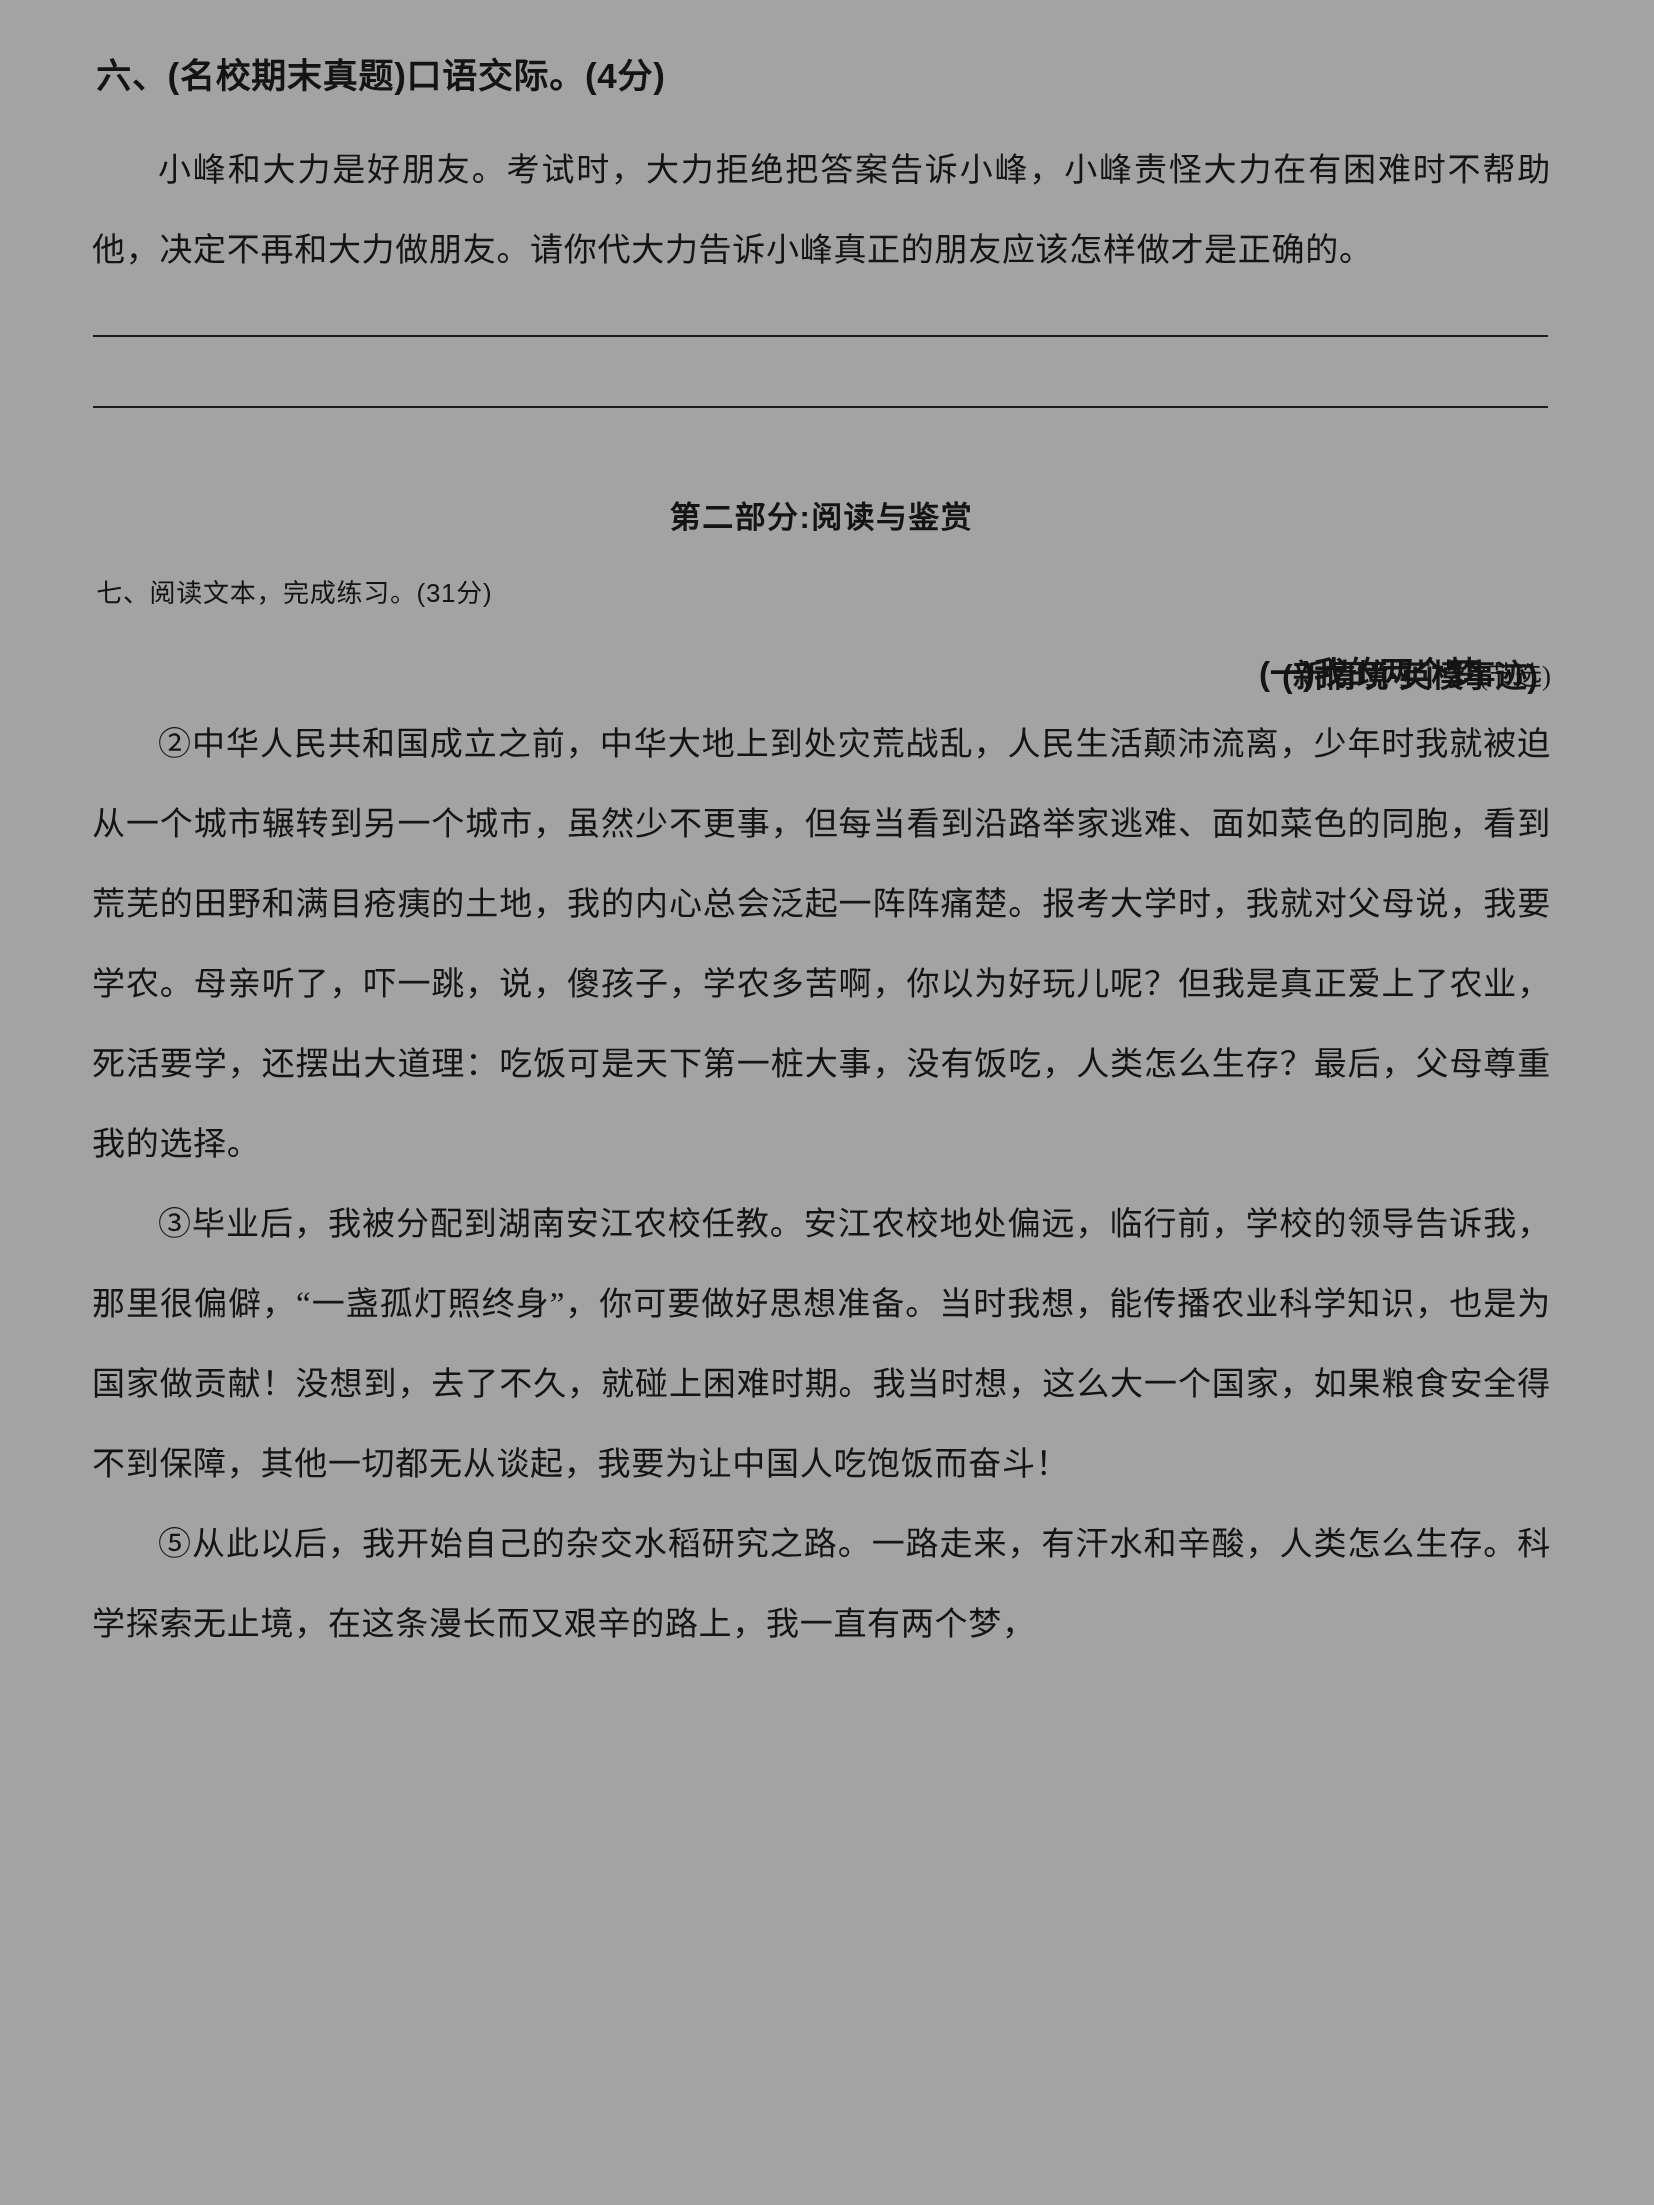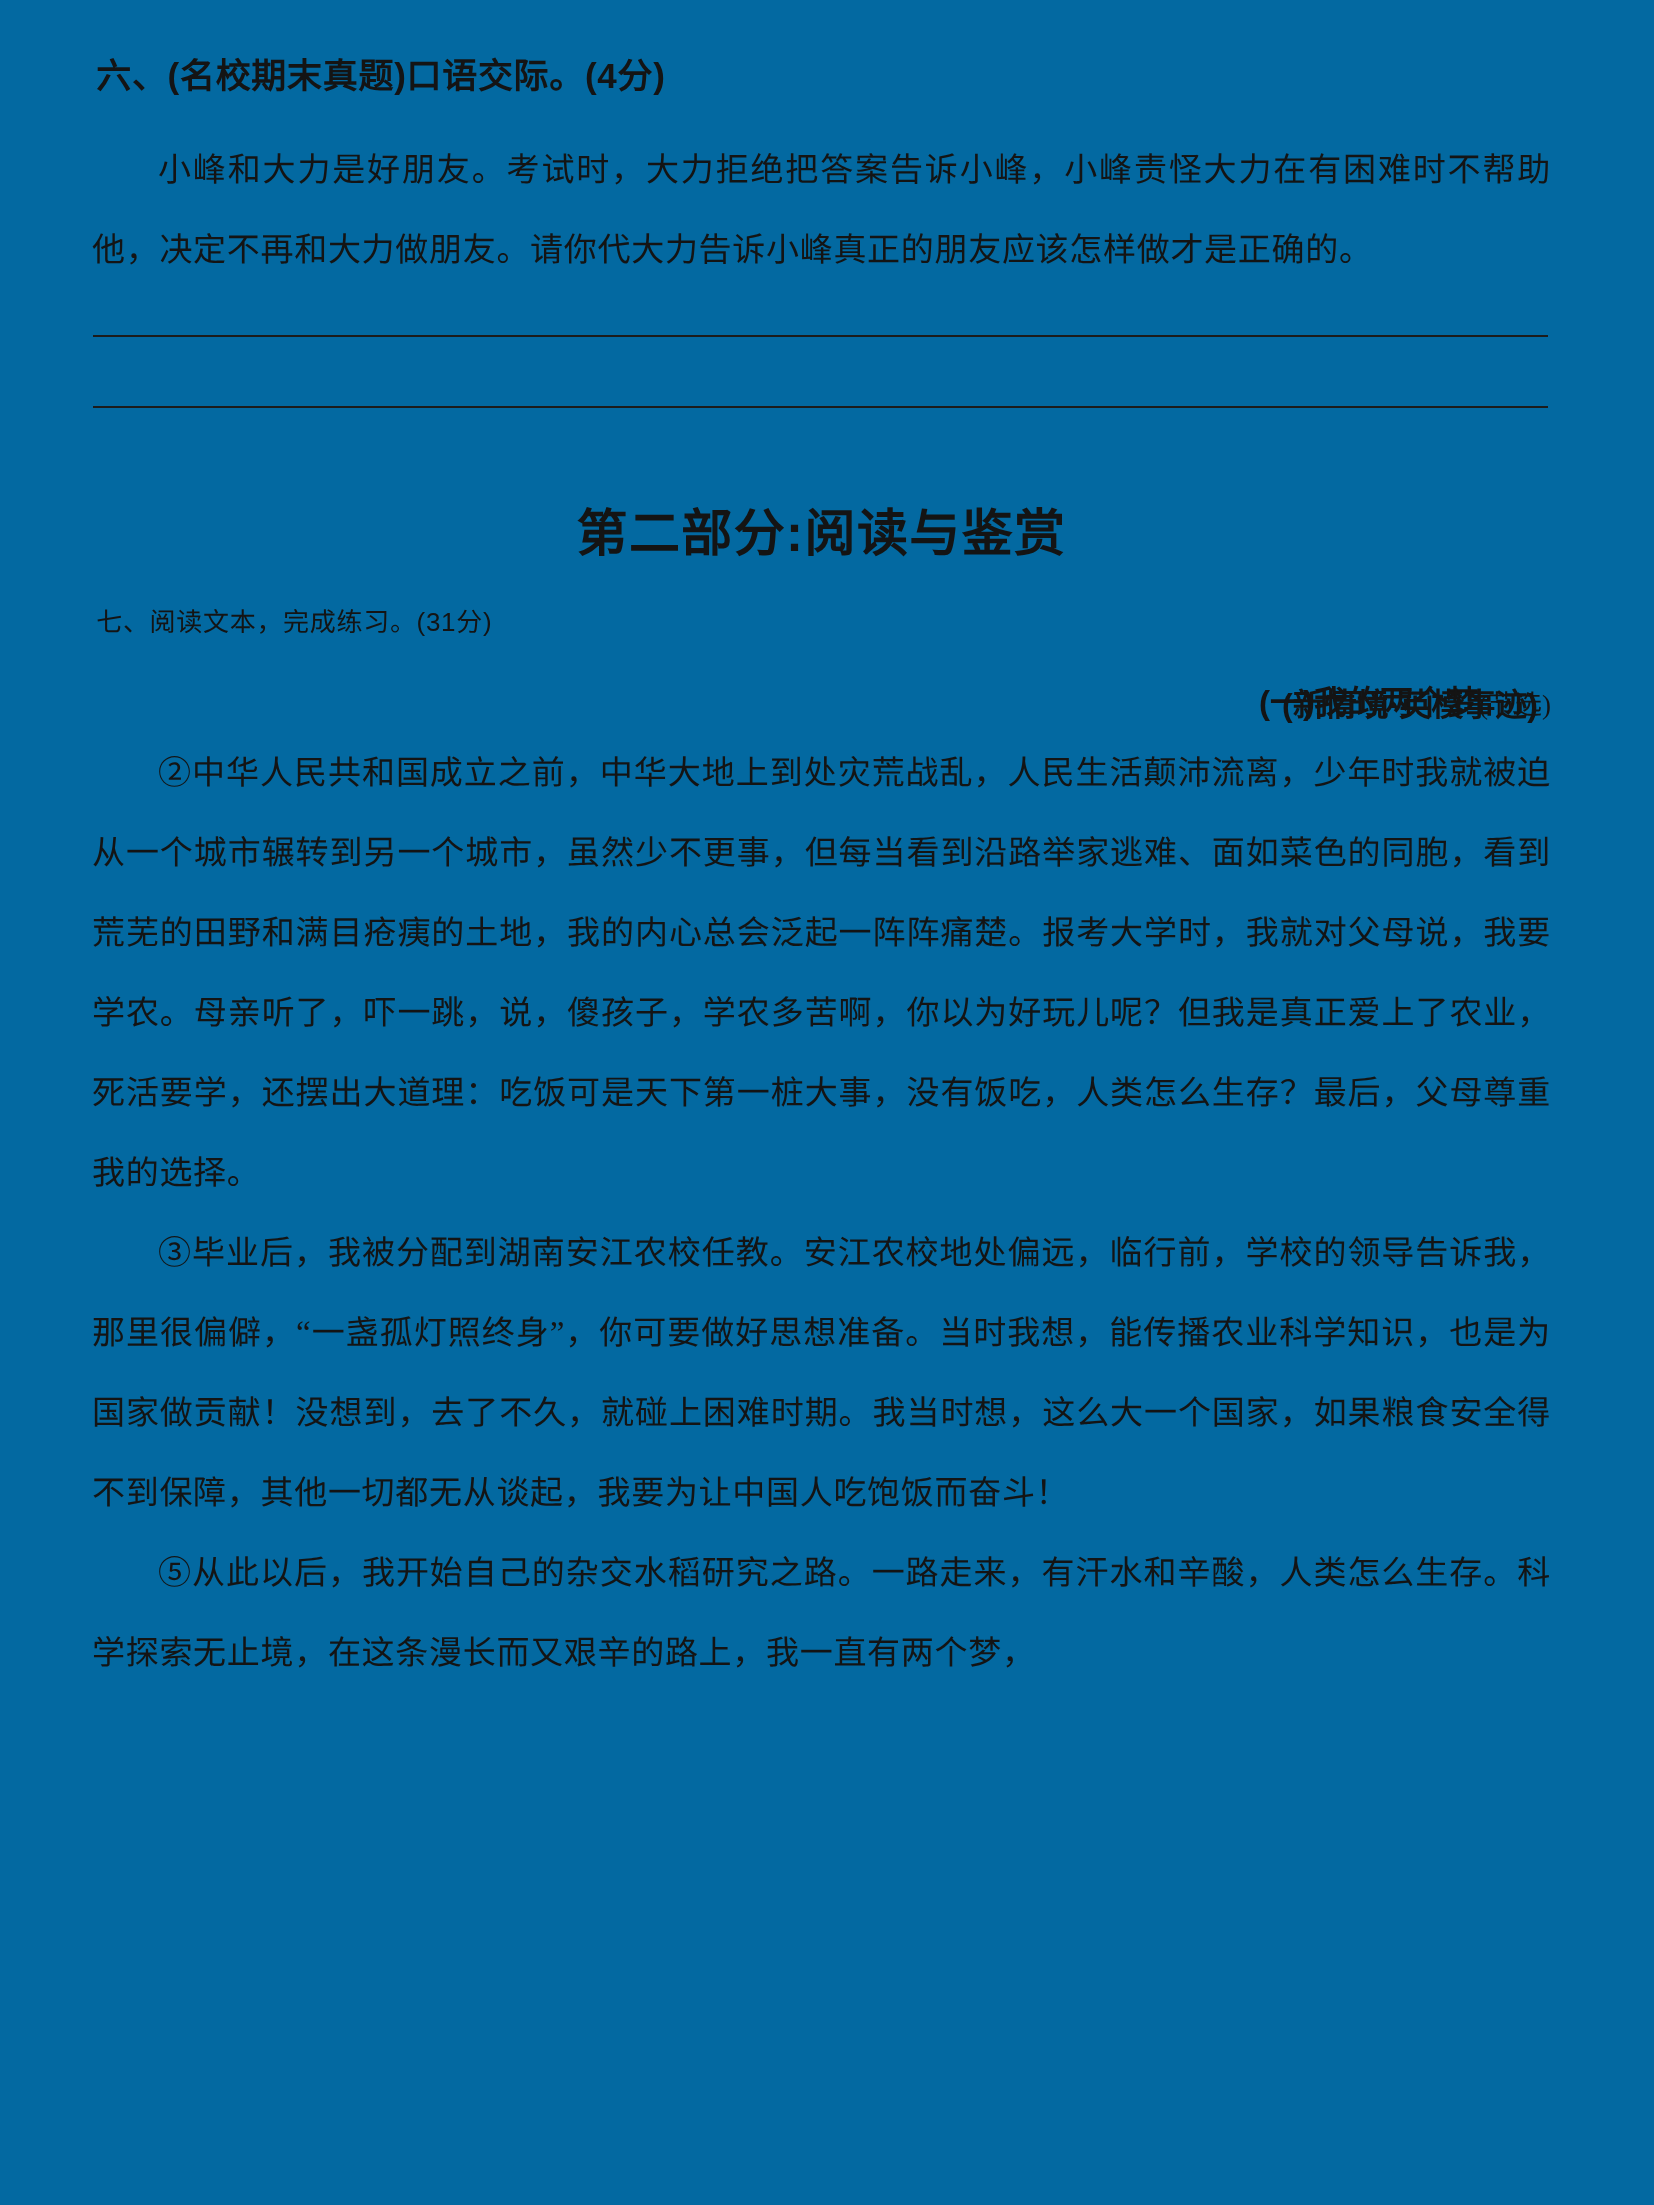--- a/index.html
+++ b/index.html
@@ -6,21 +6,21 @@
     margin: 0;
     padding: 0;
     background: #ffffff;
   }
   .page {
     position: relative;
     width: 1654px;
     height: 2205px;
     box-sizing: border-box;
     padding: 41px 103px 28px 92px;
-    background: #0369a1;
+    background: #a3a3a3;
     color: #141414;
     overflow: hidden;
     font-family: "Liberation Serif", "DejaVu Serif", serif;
   }
   .heading {
     font-family: "Liberation Sans", "DejaVu Sans", sans-serif;
     font-weight: 700;
     font-size: 35px;
     line-height: 1.25;
     margin: 12.7px 0 33px 4.2px;
@@ -38,21 +38,21 @@
   .answer-line {
     height: 0;
     border-bottom: 2.8px solid #1c1c1c;
     margin: 0 2.8px 0 1.4px;
   }
   .answer-line.first { margin-top: 45px; }
   .answer-line.second { margin-top: 69px; }
   .part-title {
     font-family: "Liberation Sans", "DejaVu Sans", sans-serif;
     font-weight: 700;
-    font-size: 51px;
+    font-size: 31px;
     text-align: center;
     margin: 84px 0 0 0;
     letter-spacing: 1.4px;
   }
   .sec7-heading {
     font-family: "Liberation Sans", "DejaVu Sans", sans-serif;
     font-weight: 400;
     font-size: 26px;
     margin: 35px 0 0 4.2px;
     letter-spacing: 0.7px;

